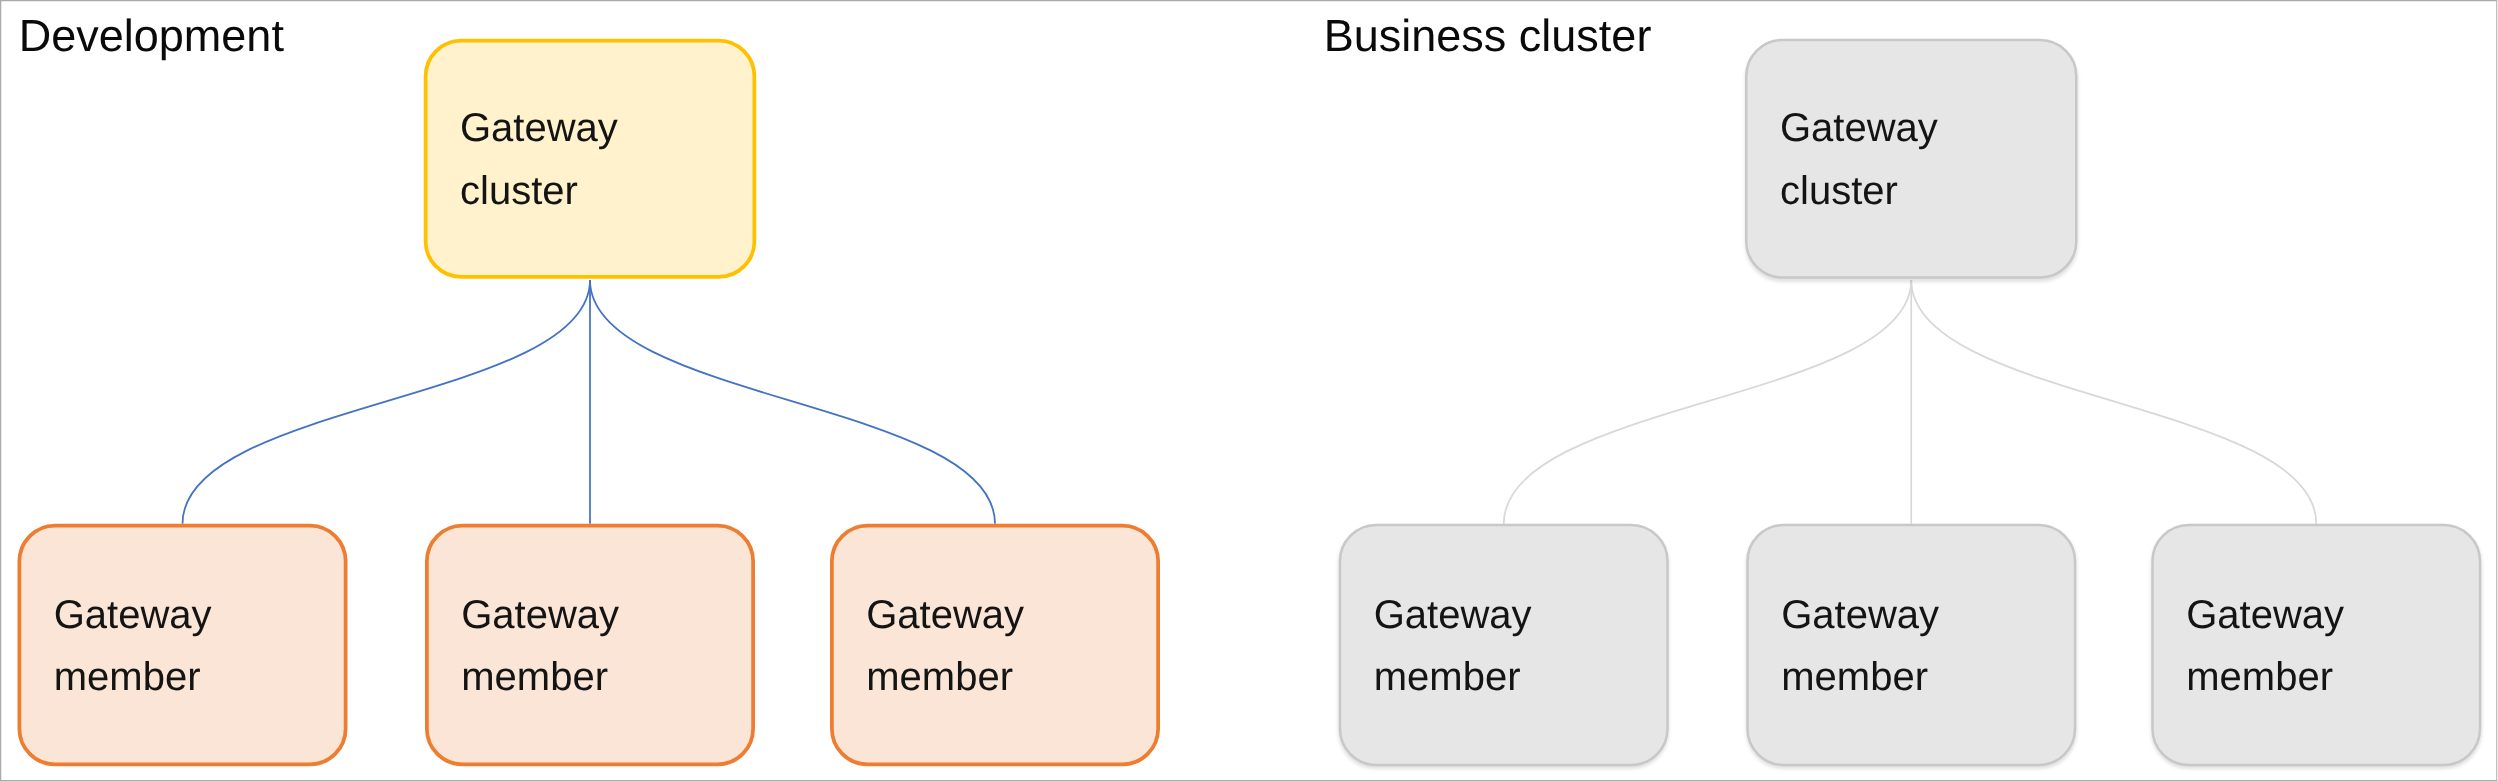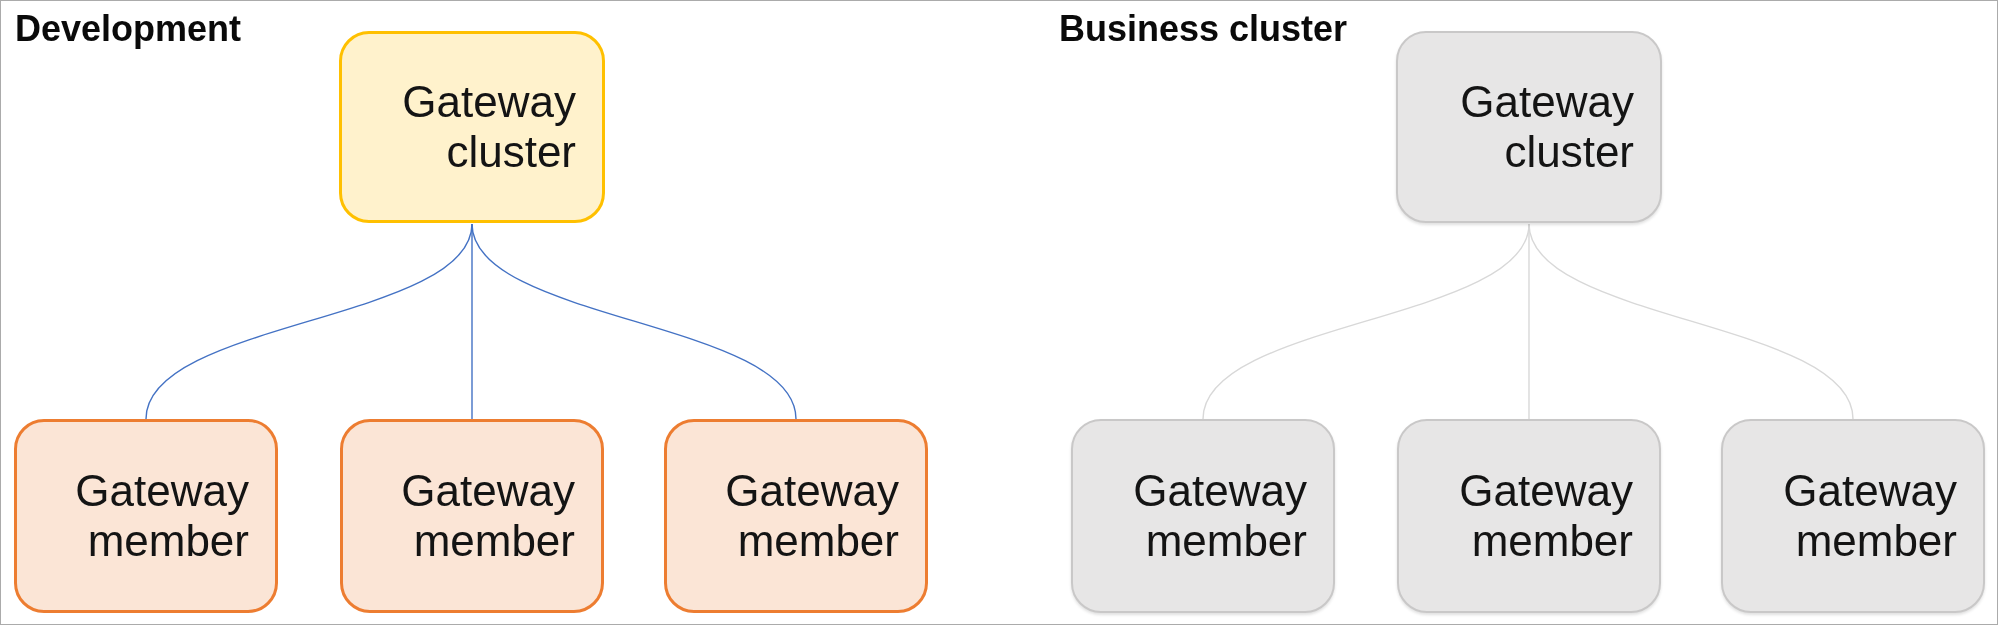--- a/index.html
+++ b/index.html
@@ -15,21 +15,20 @@
     background: #ffffff;
     font-family: "Liberation Sans", "DejaVu Sans", sans-serif;
     overflow: hidden;
   }
   .section-title {
     position: absolute;
     font-size: 36px;
     line-height: 44px;
     color: #0a0a0a;
     white-space: nowrap;
-    font-weight: bold;
   }
   .title-dev { left: 14px; top: 6px; }
   .title-biz { left: 1058px; top: 6px; }
 
   .connector-svg {
     position: absolute;
     left: 0;
     top: 0;
     pointer-events: none;
   }
@@ -38,22 +37,22 @@
     stroke-width: 1.4;
   }
 
   .box {
     position: absolute;
     box-sizing: border-box;
     border-radius: 30px;
     display: flex;
     align-items: center;
     justify-content: center;
-    text-align: right;
-    font-size: 44px;
+    text-align: left;
+    font-size: 32px;
     line-height: 50px;
     color: #141414;
     padding: 0 26px;
   }
   .box-yellow {
     background: #fff2cc;
     border: 3px solid #ffc000;
   }
   .box-orange {
     background: #fbe5d6;

